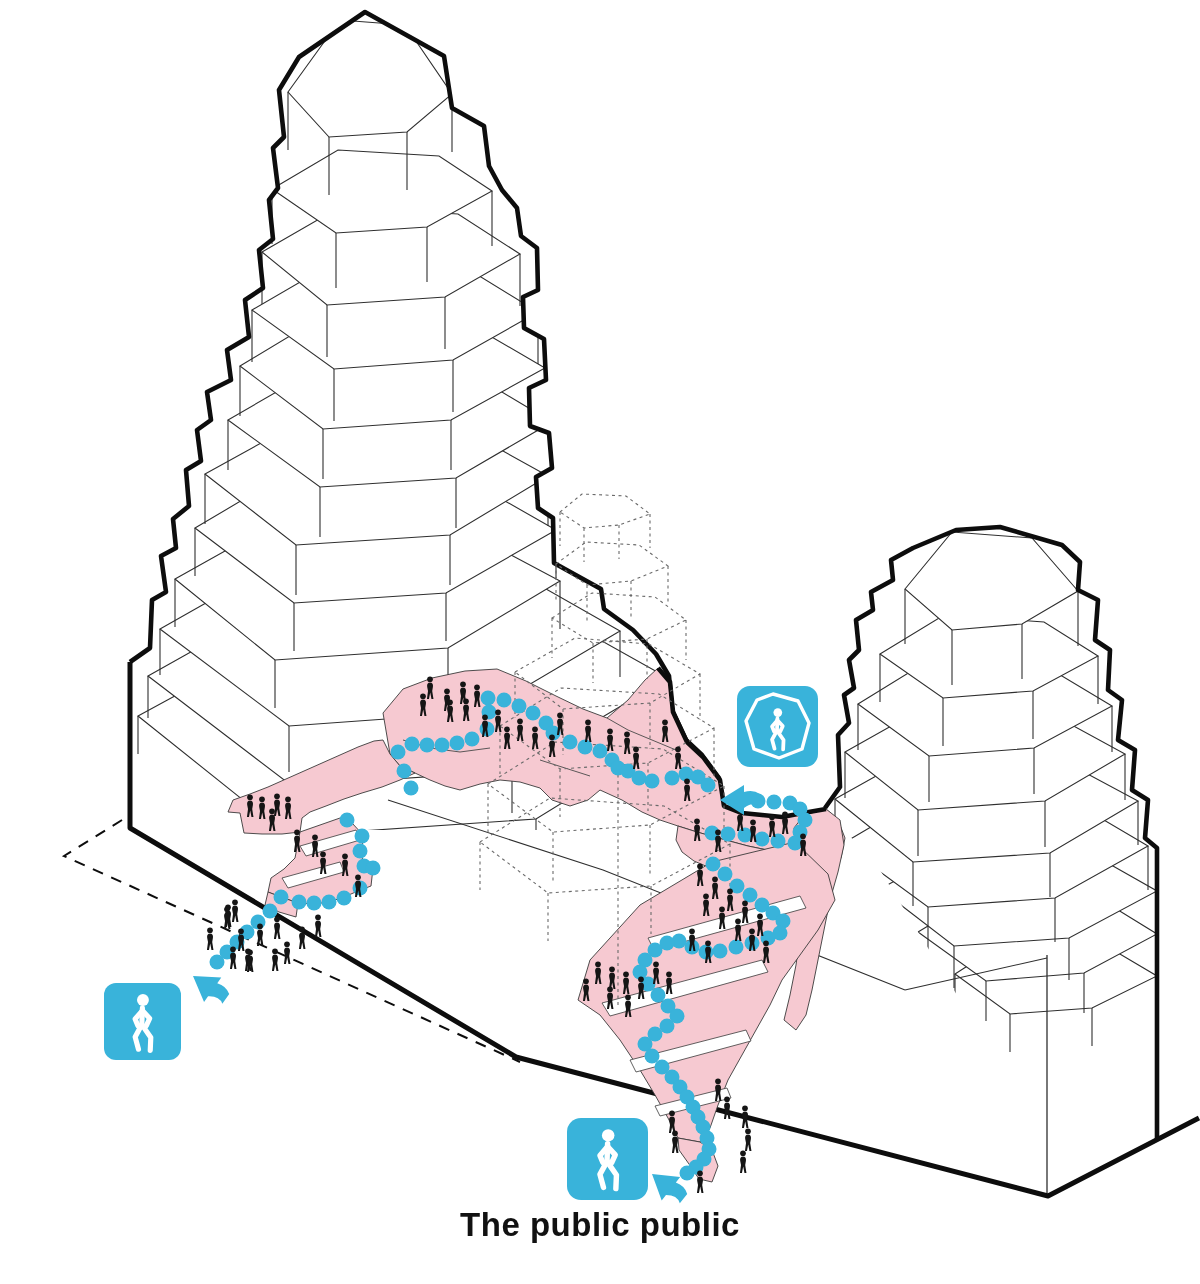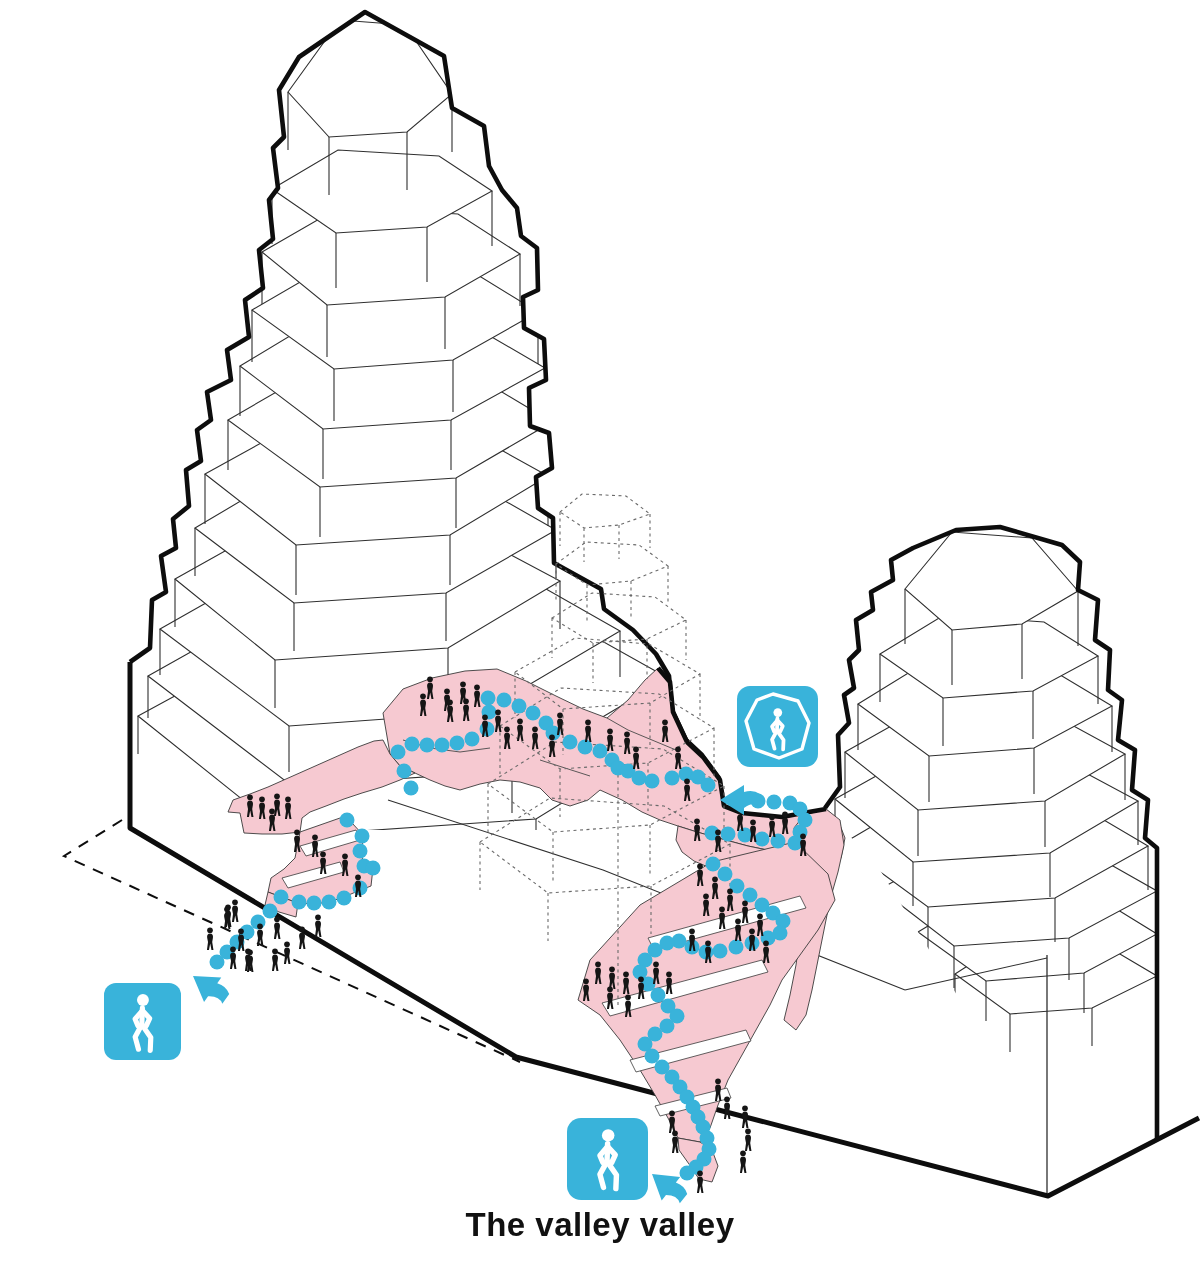--- a/index.html
+++ b/index.html
@@ -320,14 +320,14 @@
         </g>
         <g>
           <rect x="104" y="983" width="77" height="77" rx="12" fill="#39b3da"></rect>
           <use href="#walker" transform="translate(120,991) scale(1.12)"></use>
         </g>
         <g>
           <rect x="567" y="1118" width="81" height="82" rx="14" fill="#39b3da"></rect>
           <use href="#walker" transform="translate(584,1126) scale(1.18)"></use>
         </g>
       </svg></div>
-  <div id="caption">The valley valley</div>
+  <div id="caption">The public public</div>
 </div>
 
 </body></html>

